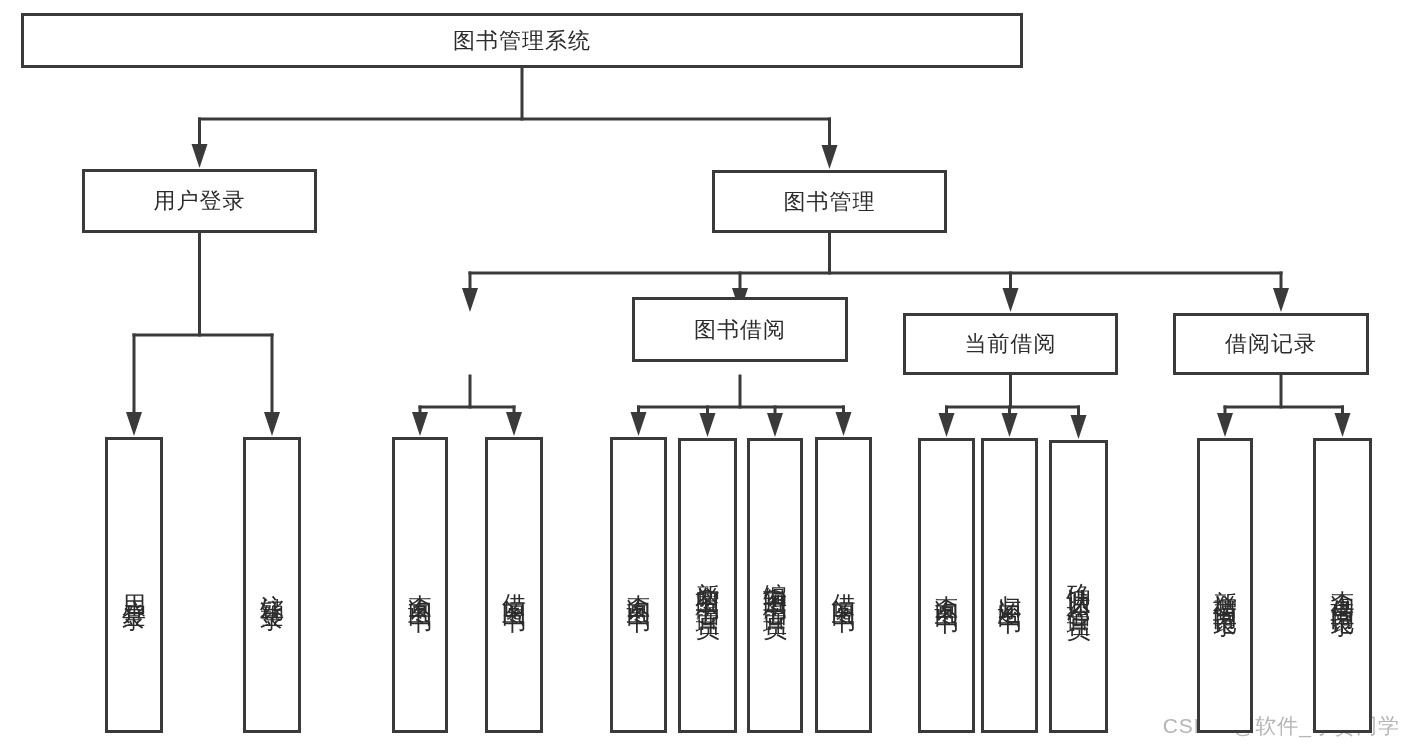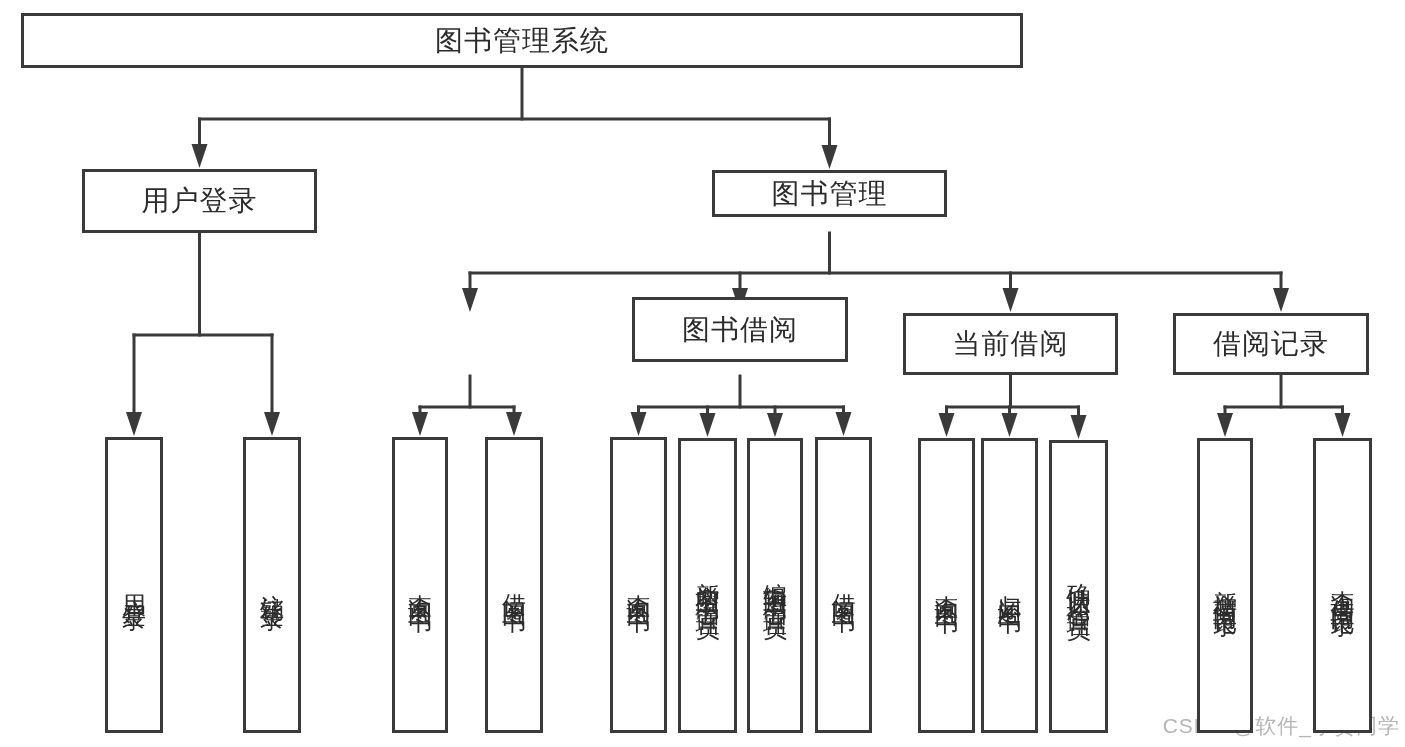--- a/index.html
+++ b/index.html
@@ -28,21 +28,21 @@
     position: absolute;
     box-sizing: border-box;
     background: #ffffff;
     border: 3px solid #3a3a3a;
     display: flex;
     align-items: center;
     justify-content: center;
     color: #2b2b2b;
   }
   .node-h .label {
-    font-size: 28px;
+    font-size: 22px;
     letter-spacing: 1px;
     white-space: nowrap;
   }
   .node-v .label {
     writing-mode: vertical-rl;
     text-orientation: mixed;
     font-size: 24px;
     letter-spacing: 5px;
     line-height: 1;
   }
@@ -114,21 +114,21 @@
       <line x1="1342.5" y1="407" x2="1342.5" y2="420" stroke="#3a3a3a" stroke-width="3" stroke-linecap="square"></line>
       <polygon points="1334.5,413 1350.5,413 1342.5,437" fill="#3a3a3a"></polygon>
     </svg>
   <div class="watermark" style="color: rgb(181, 181, 181);">CSDN @软件_小贺同学</div>
 <div class="node node-h" style="left: 21px; top: 13px; width: 1002px; height: 55px; border-color: rgb(58, 58, 58); color: rgb(43, 43, 43);">
       <span class="label">图书管理系统</span>
     </div>
     <div class="node node-h" style="left: 82px; top: 169px; width: 235px; height: 64px; border-color: rgb(58, 58, 58); color: rgb(43, 43, 43);">
       <span class="label">用户登录</span>
     </div>
-    <div class="node node-h" style="left: 712px; top: 170px; width: 235px; height: 47px; border-color: rgb(58, 58, 58); color: rgb(43, 43, 43);">
+    <div class="node node-h" style="left: 712px; top: 170px; width: 235px; height: 63px; border-color: rgb(58, 58, 58); color: rgb(43, 43, 43);">
       <span class="label">图书管理</span>
     </div>
     <div class="node node-h" style="left: 632px; top: 297px; width: 216px; height: 65px; border-color: rgb(58, 58, 58); color: rgb(43, 43, 43);">
       <span class="label">图书借阅</span>
     </div>
     <div class="node node-h" style="left: 903px; top: 313px; width: 215px; height: 62px; border-color: rgb(58, 58, 58); color: rgb(43, 43, 43);">
       <span class="label">当前借阅</span>
     </div>
     <div class="node node-h" style="left: 1173px; top: 313px; width: 196px; height: 62px; border-color: rgb(58, 58, 58); color: rgb(43, 43, 43);">
       <span class="label">借阅记录</span>

